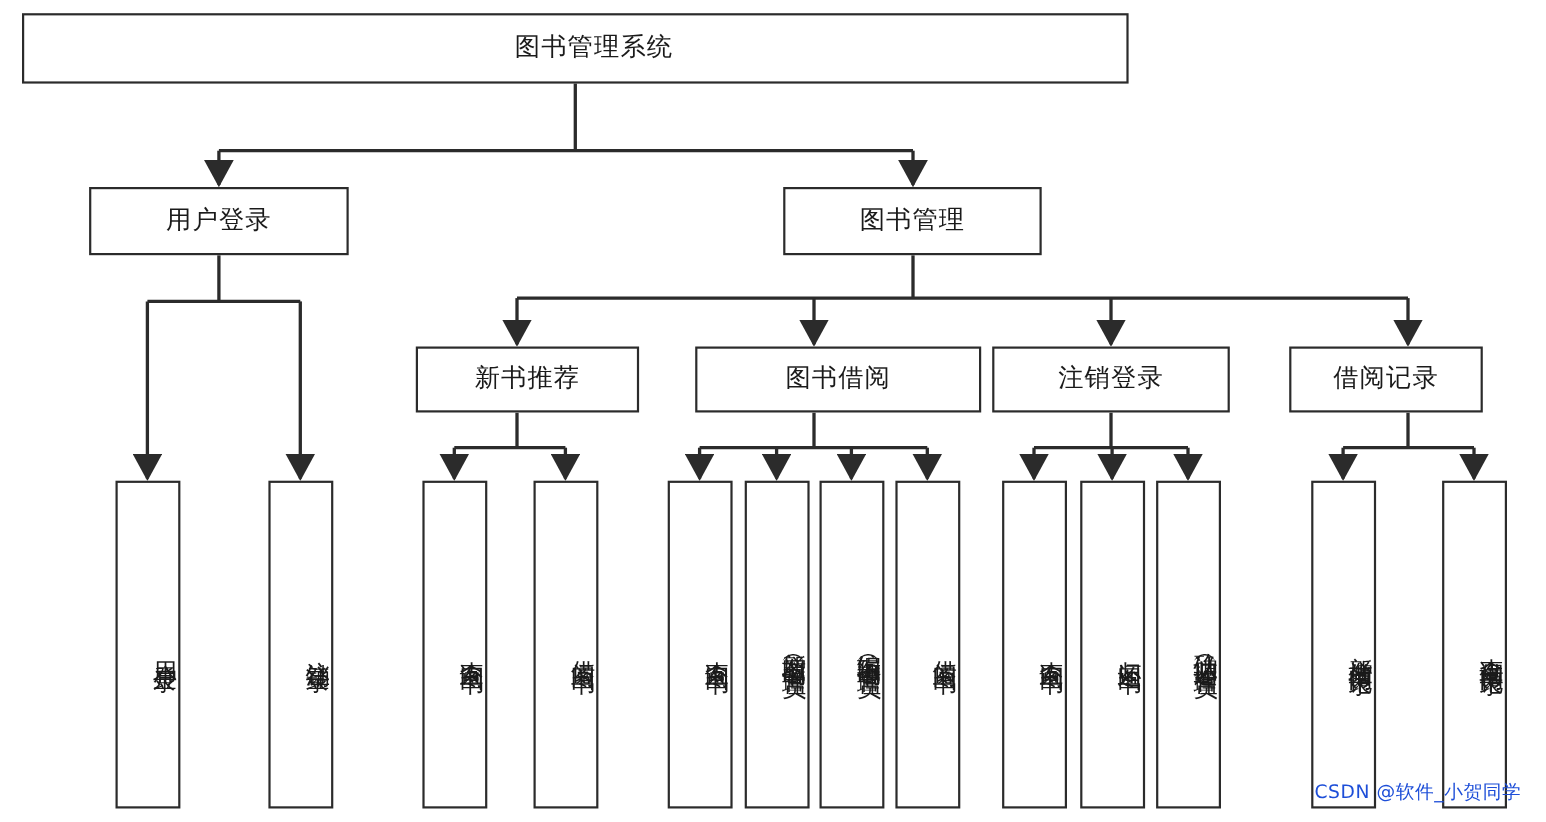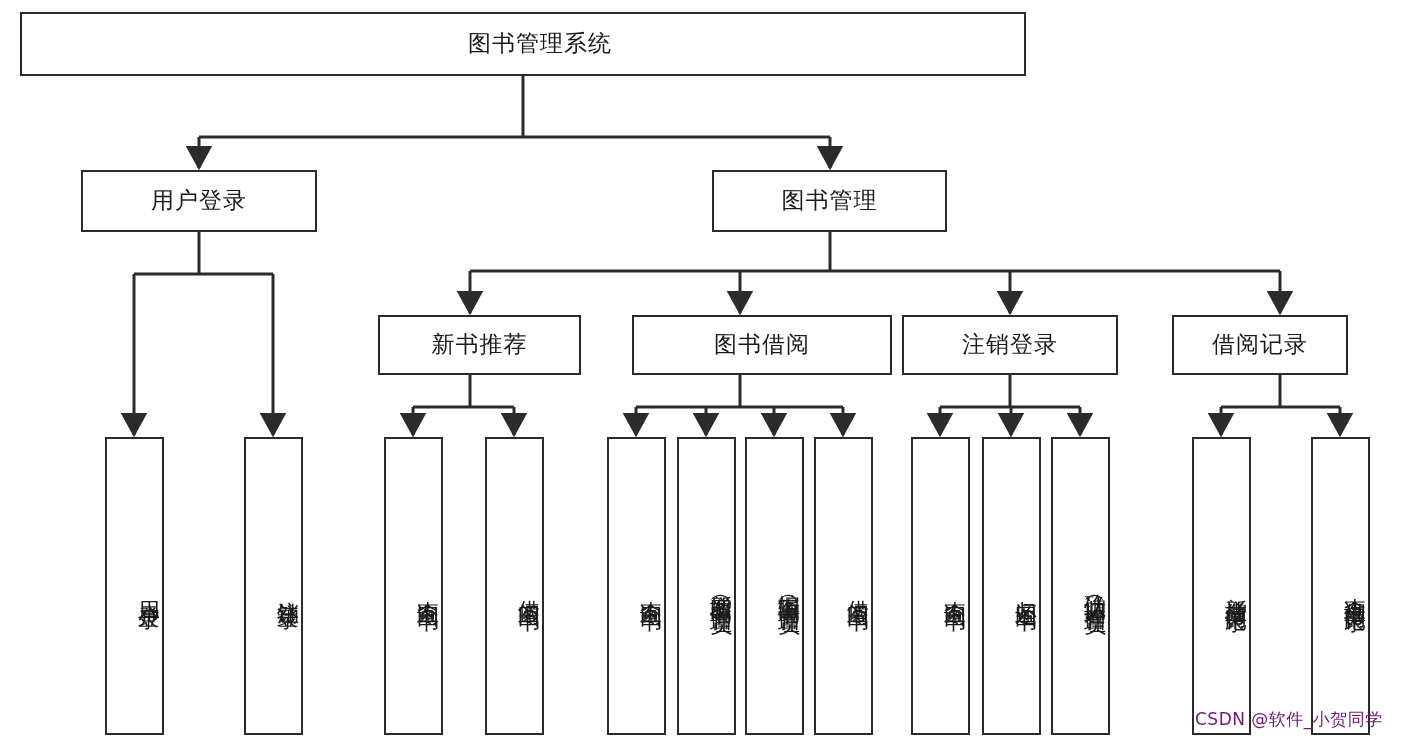--- a/index.html
+++ b/index.html
@@ -52,21 +52,21 @@
   }
   .leaf-text {
     writing-mode: vertical-rl;
     text-orientation: upright;
     letter-spacing: 3px;
     display: block;
   }
   .watermark {
     position: absolute;
     font-size: 17px;
-    color: #701a75;
+    color: #1d4ed8;
     white-space: nowrap;
     letter-spacing: 0.5px;
     font-family: "DejaVu Sans", "Liberation Sans", sans-serif;
   }
 </style>
 </head>
 <body>
 
 <div id="canvas">
 

